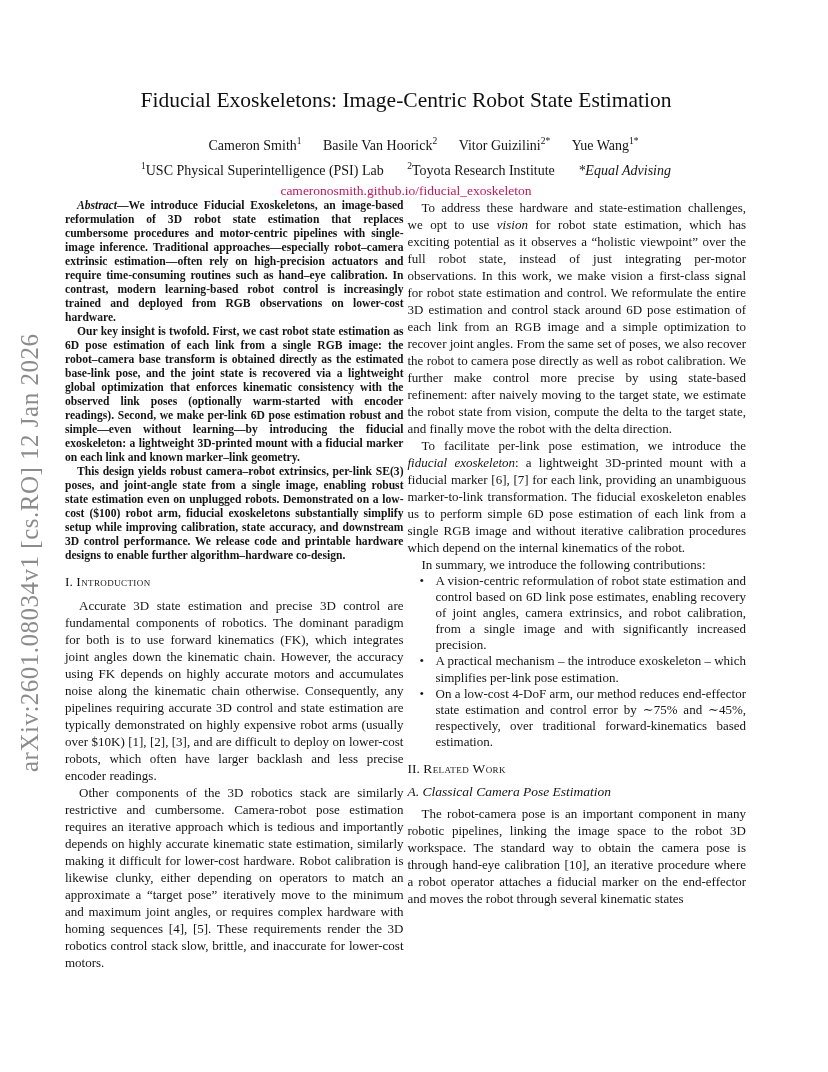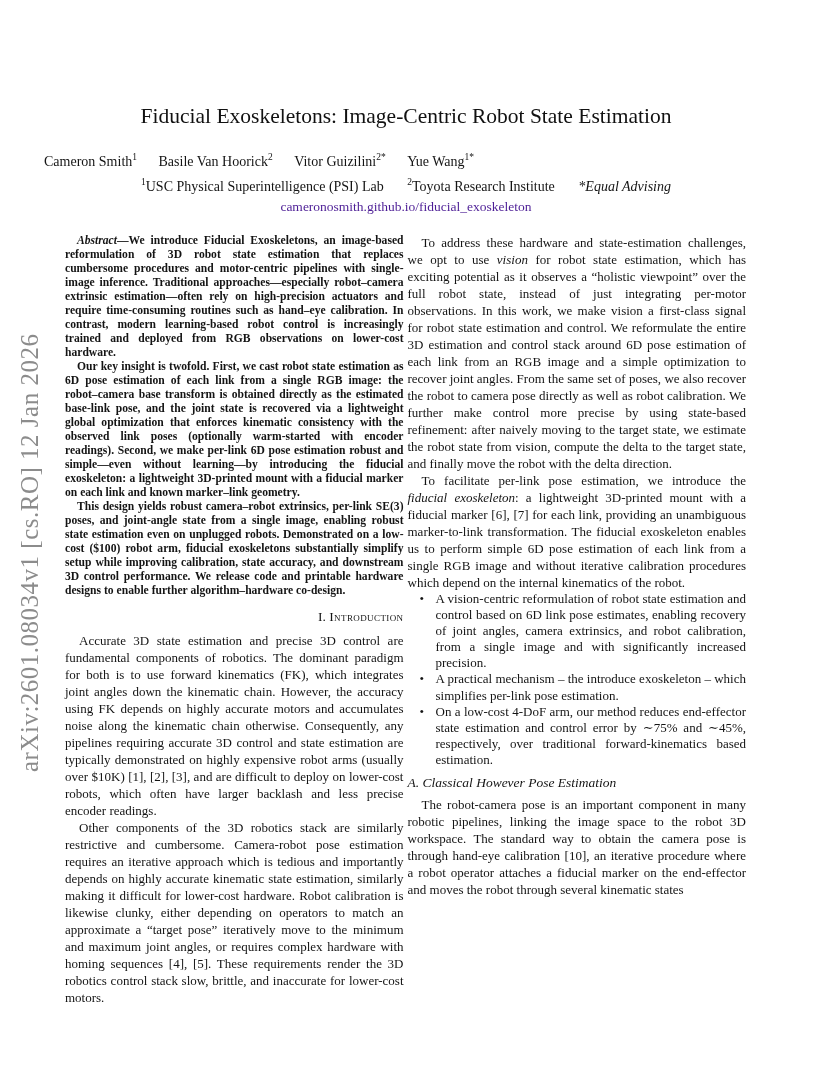--- a/index.html
+++ b/index.html
@@ -15,52 +15,51 @@
     position: absolute;
     left: 16px; top: 283px; height: 540px;
     writing-mode: vertical-rl;
     transform: rotate(180deg);
     font-size: 25px;
     color: #8c8c8c;
     letter-spacing: 0.5px;
     text-align: center;
     white-space: nowrap;
   }
-  .content { position: absolute; left: 0; top: 16px; width: 812px; }
+  .content { position: absolute; left: 0; top: 0; width: 812px; }
   .title {
     margin-top: 88px;
     text-align: center;
     font-size: 21.5px;
     font-weight: normal;
     color: #111;
   }
   .authors {
     margin-top: 25px;
-    text-align: left;
+    text-align: center;
     font-size: 14px;
     margin-left: 35px;
   }
   .authors .author { margin: 0 9px; white-space: nowrap; }
   sup { font-size: 9.5px; line-height: 0; }
   .affils {
     margin-top: 9px;
     text-align: center;
     font-size: 14px;
   }
   .affils .affil { margin: 0 10px; white-space: nowrap; }
   .affil-italic { font-style: italic; }
   .proj-link {
     margin-top: 4px;
     text-align: center;
     font-size: 13.5px;
-    color: #4c1d95;
+    color: #be185d;
     cursor: pointer;
   }
   .columns {
-    margin-top: 19px;
     padding: 0 66px 0 65px;
     display: flex;
     gap: 4px;
   }
   .col { width: 340px; }
   .abstract-para {
     font-size: 11.6px;
     font-weight: bold;
     line-height: 14px;
     text-align: justify;
@@ -68,21 +67,21 @@
   }
   .abs-prefix { font-style: italic; }
   .body-para {
     font-size: 13px;
     line-height: 17px;
     text-align: justify;
     text-indent: 14px;
   }
   .no-indent { text-indent: 0; }
   .section-heading {
-    text-align: right;
+    text-align: left;
     font-size: 13.5px;
     font-weight: normal;
     margin: 11px 0 7px 0;
   }
   .sc { font-variant: small-caps; letter-spacing: 0.4px; }
   .subsection-heading {
     font-size: 13.5px;
     font-weight: normal;
     font-style: italic;
     margin: 7px 0 5px 0;
@@ -133,35 +132,37 @@
 
       <h2 class="section-heading"><span>I.</span> <span class="sc">Introduction</span></h2>
 
       <p class="body-para">Accurate 3D state estimation and precise 3D control are fundamental components of robotics. The dominant paradigm for both is to use forward kinematics (FK), which integrates joint angles down the kinematic chain. However, the accuracy using FK depends on highly accurate motors and accumulates noise along the kinematic chain otherwise. Consequently, any pipelines requiring accurate 3D control and state estimation are typically demonstrated on highly expensive robot arms (usually over $10K) [1], [2], [3], and are difficult to deploy on lower-cost robots, which often have larger backlash and less precise encoder readings.</p>
       <p class="body-para">Other components of the 3D robotics stack are similarly restrictive and cumbersome. Camera-robot pose estimation requires an iterative approach which is tedious and importantly depends on highly accurate kinematic state estimation, similarly making it difficult for lower-cost hardware. Robot calibration is likewise clunky, either depending on operators to match an approximate a “target pose” iteratively move to the minimum and maximum joint angles, or requires complex hardware with homing sequences [4], [5]. These requirements render the 3D robotics control stack slow, brittle, and inaccurate for lower-cost motors.</p>
     </div>
 
     <div class="col">
       <p class="body-para"><span>To address these hardware and state-estimation challenges, we opt to use </span><span class="italic">vision</span><span> for robot state estimation, which has exciting potential as it observes a “holistic viewpoint” over the full robot state, instead of just integrating per-motor observations. In this work, we make vision a first-class signal for robot state estimation and control. We reformulate the entire 3D estimation and control stack around 6D pose estimation of each link from an RGB image and a simple optimization to recover joint angles. From the same set of poses, we also recover the robot to camera pose directly as well as robot calibration. We further make control more precise by using state-based refinement: after naively moving to the target state, we estimate the robot state from vision, compute the delta to the target state, and finally move the robot with the delta direction.</span></p>
       <p class="body-para"><span>To facilitate per-link pose estimation, we introduce the </span><span class="italic">fiducial exoskeleton</span><span>: a lightweight 3D-printed mount with a fiducial marker [6], [7] for each link, providing an unambiguous marker-to-link transformation. The fiducial exoskeleton enables us to perform simple 6D pose estimation of each link from a single RGB image and without iterative calibration procedures which depend on the internal kinematics of the robot.</span></p>
+      <p class="body-para">In summary, we introduce the following contributions:</p>
 
       <div class="bullet-item">
         <span class="bullet-marker">•</span>
         <span class="bullet-text">A vision-centric reformulation of robot state estimation and control based on 6D link pose estimates, enabling recovery of joint angles, camera extrinsics, and robot calibration, from a single image and with significantly increased precision.</span>
       </div>
       <div class="bullet-item">
         <span class="bullet-marker">•</span>
         <span class="bullet-text">A practical mechanism – the introduce exoskeleton – which simplifies per-link pose estimation.</span>
       </div>
       <div class="bullet-item">
         <span class="bullet-marker">•</span>
         <span class="bullet-text">On a low-cost 4-DoF arm, our method reduces end-effector state estimation and control error by ∼75% and ∼45%, respectively, over traditional forward-kinematics based estimation.</span>
       </div>
 
 
+      <h2 class="section-heading"><span>II.</span> <span class="sc">Related Work</span></h2>
 
-      <h3 class="subsection-heading">A. Classical However Pose Estimation</h3>
+      <h3 class="subsection-heading">A. Classical Camera Pose Estimation</h3>
 
       <p class="body-para">The robot-camera pose is an important component in many robotic pipelines, linking the image space to the robot 3D workspace. The standard way to obtain the camera pose is through hand-eye calibration [10], an iterative procedure where a robot operator attaches a fiducial marker on the end-effector and moves the robot through several kinematic states</p>
     </div>
 
   </div>
 </div>
 
 </body></html>

